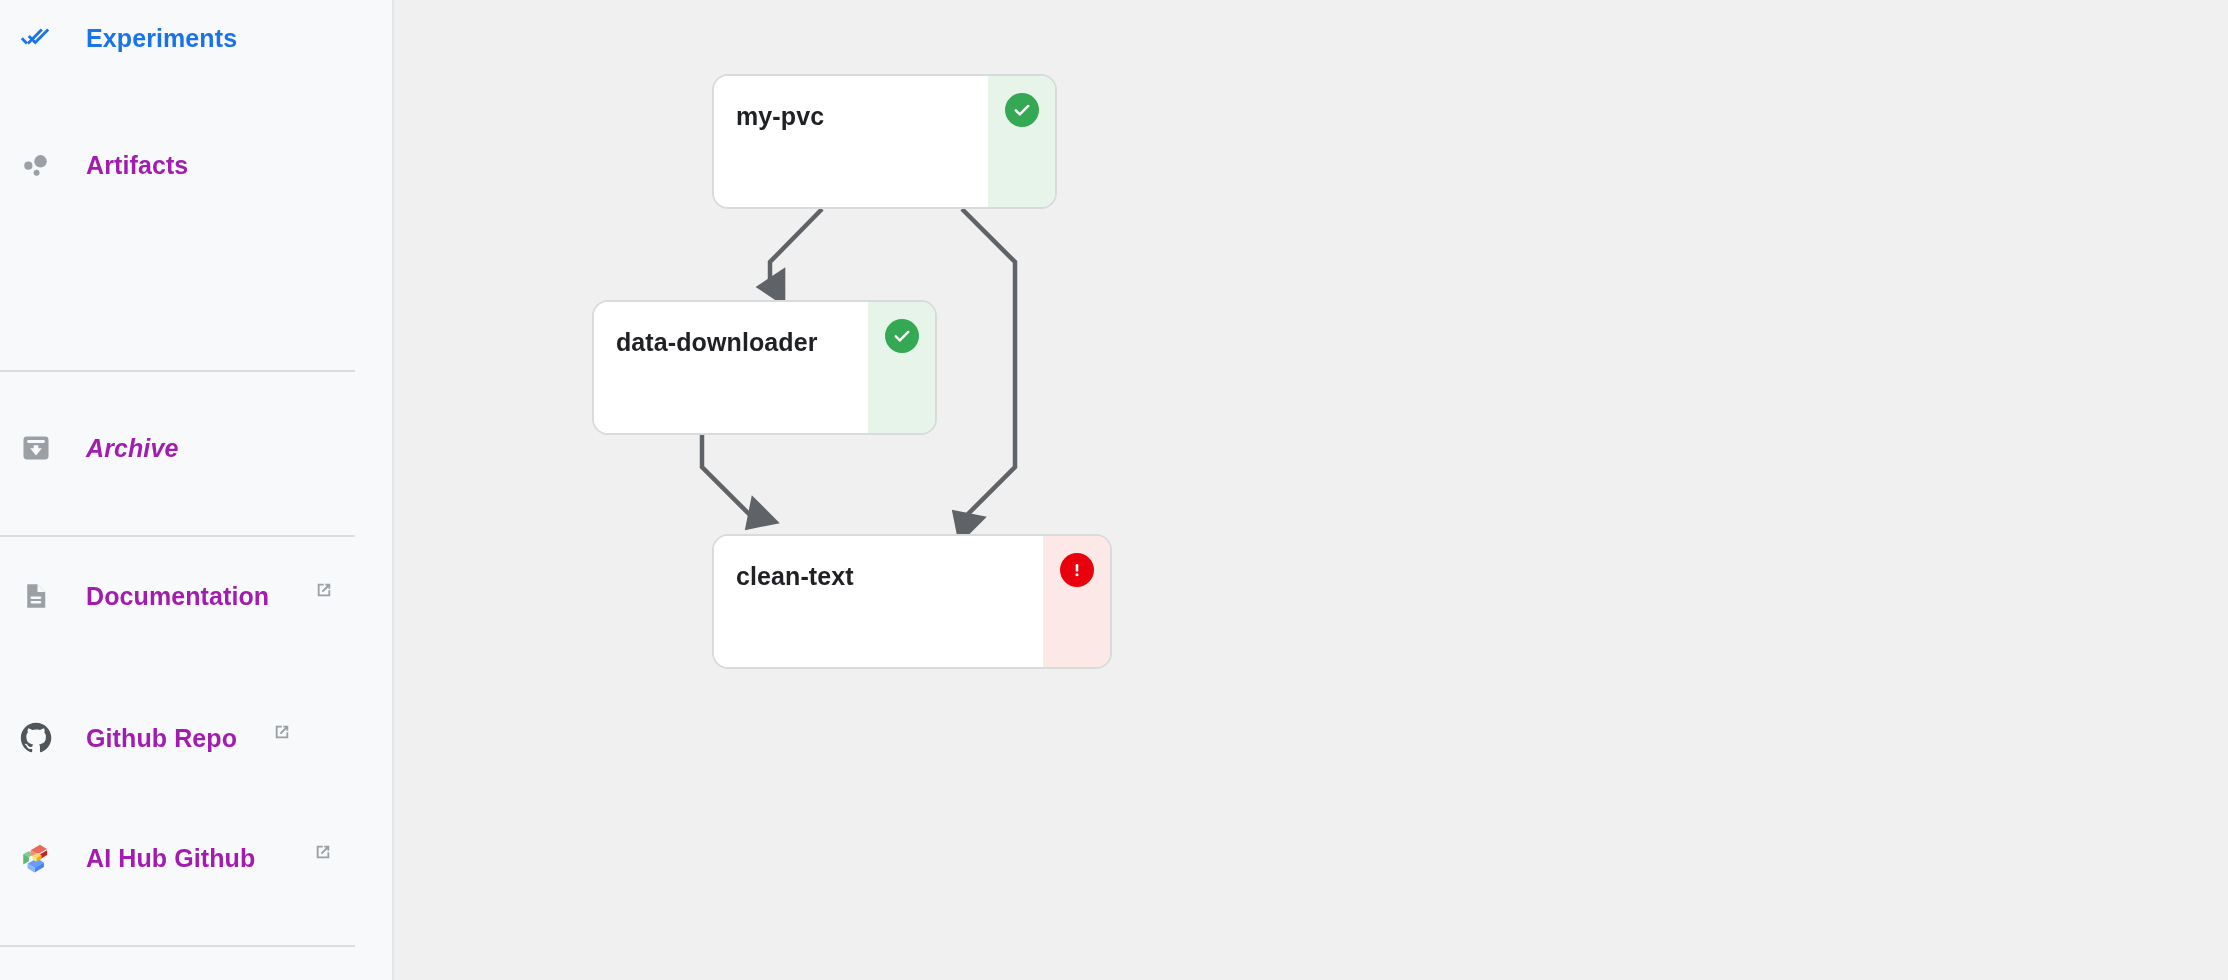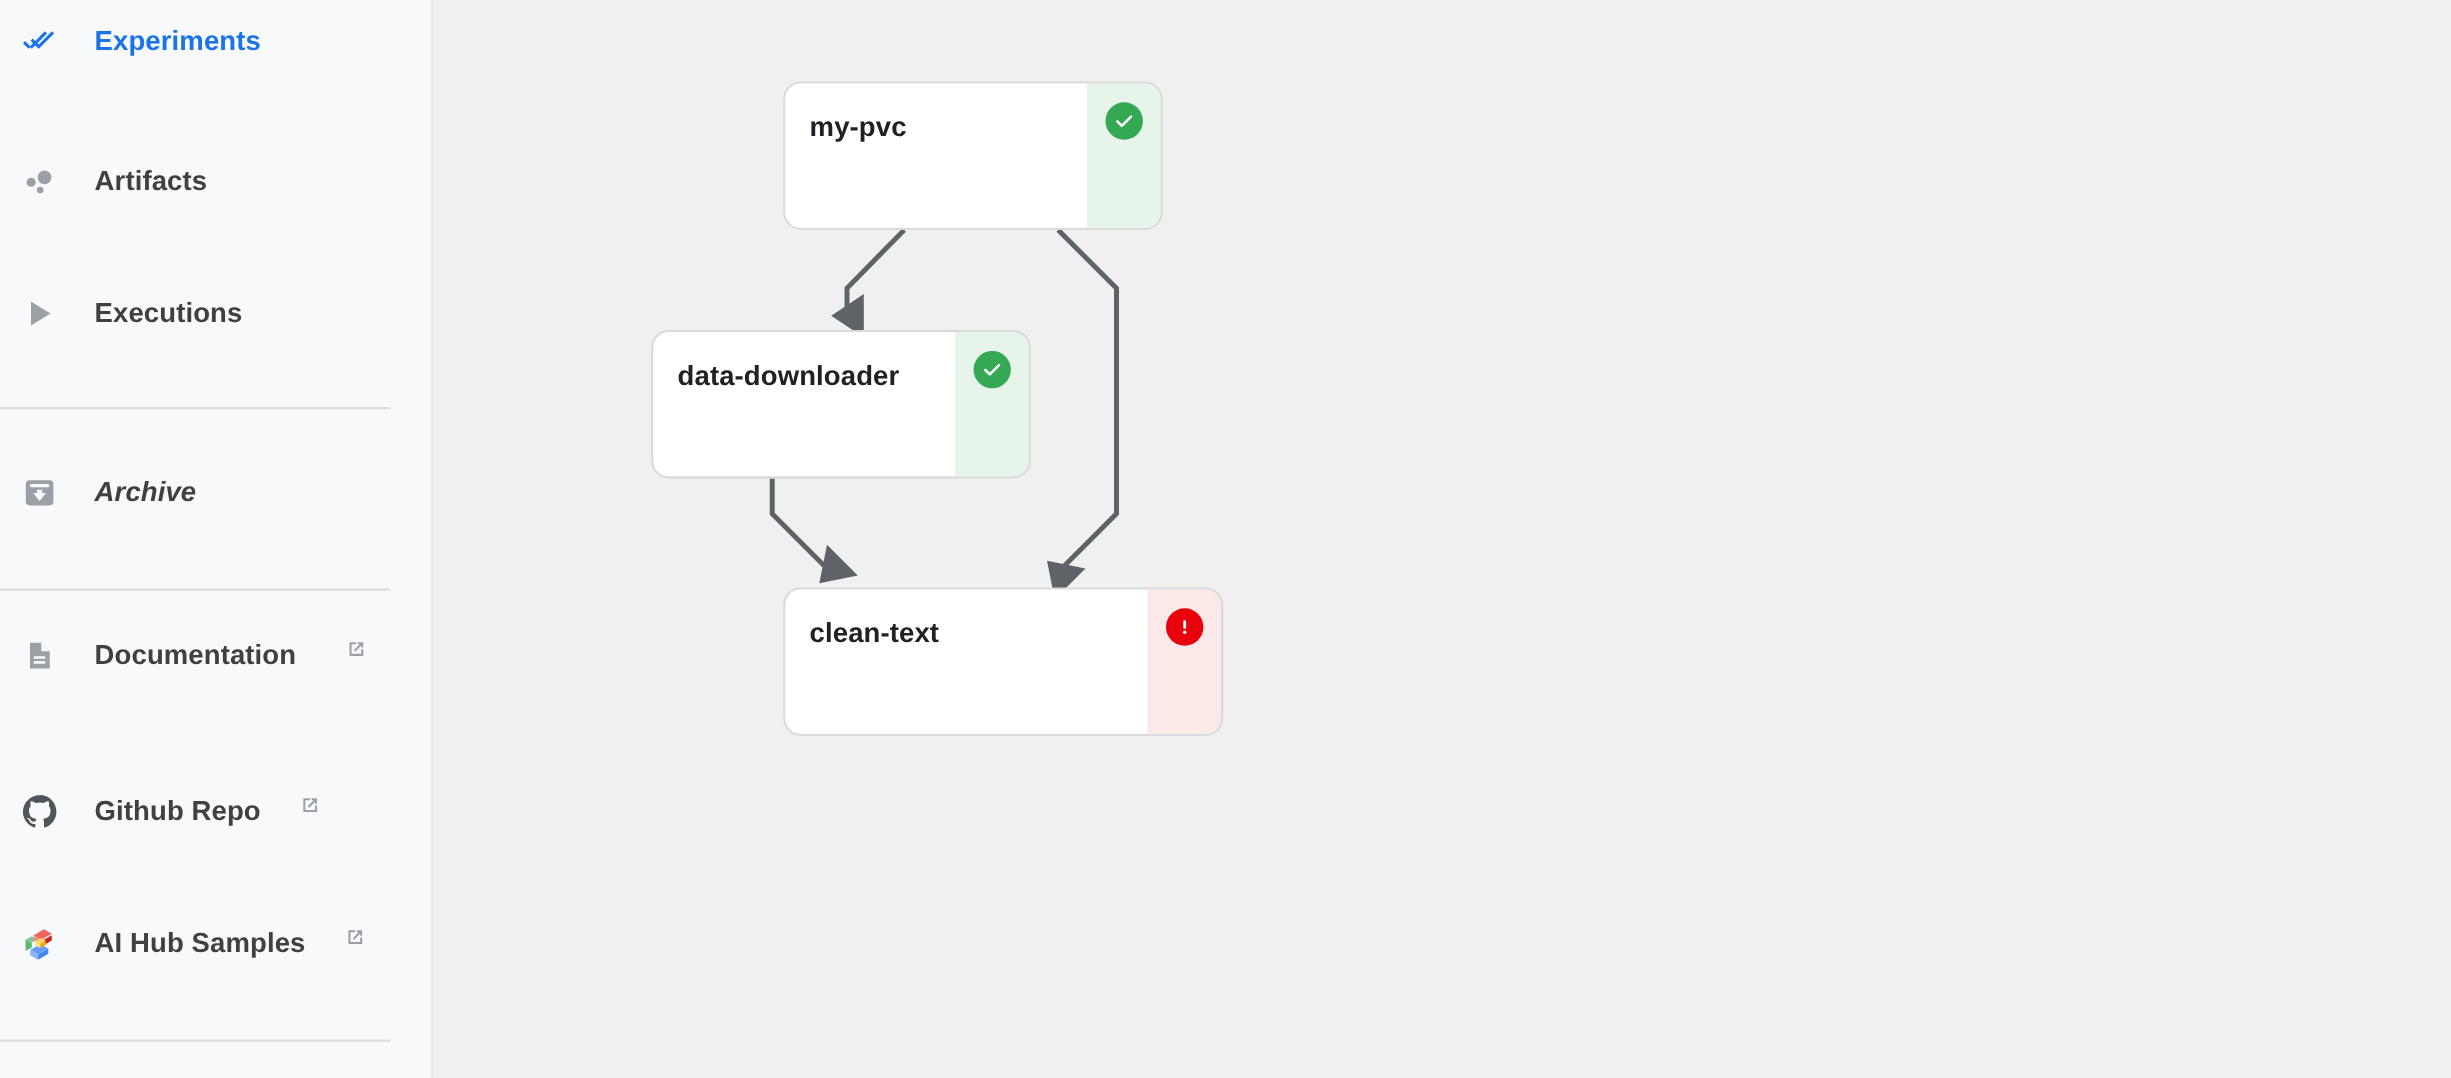--- a/index.html
+++ b/index.html
@@ -48,21 +48,21 @@
     display: flex;
     align-items: center;
     justify-content: center;
   }
   .nav-label {
     position: absolute;
     left: 86px;
     font-size: 25px;
     font-weight: bold;
     letter-spacing: 0.1px;
-    color: #404040;
+    color: #a21caf;
     white-space: nowrap;
   }
   .nav-item.active .nav-label {
     color: #1a73e8;
   }
   .ext-icon {
     position: absolute;
     top: 50%;
     margin-top: -16px;
     width: 20px;
@@ -162,28 +162,20 @@
       <span class="nav-icon">
         <svg width="34" height="34" viewBox="0 0 24 24">
           <circle cx="15.2" cy="9.4" r="4.4" fill="#9aa0a6"></circle>
           <circle cx="6.6" cy="12.5" r="2.9" fill="#9aa0a6"></circle>
           <circle cx="12.4" cy="17.4" r="2.1" fill="#9aa0a6"></circle>
         </svg>
       </span>
       <span class="nav-label" style="top: 50%; transform: translateY(-50%);">Artifacts</span>
     </div>
 
-    <div class="nav-item" style="top:257px;">
-      <span class="nav-icon">
-        <svg width="34" height="34" viewBox="0 0 24 24">
-          <path d="M6.5 4.3 L19 12 L6.5 19.7 Z" fill="#9aa0a6"></path>
-        </svg>
-      </span>
-      <span class="nav-label" style="top: 50%; transform: translateY(-50%);">Executions</span>
-    </div>
 
     <div class="divider" style="top:370px;"></div>
 
     <div class="nav-item" style="top:420px;">
       <span class="nav-icon">
         <svg width="32" height="32" viewBox="0 0 24 24">
           <rect x="2.6" y="3.4" width="18.8" height="17.2" rx="2.6" fill="#9aa0a6"></rect>
           <rect x="5.3" y="6.0" width="13.4" height="2.2" rx="1.1" fill="#f8f9fa"></rect>
           <path d="M12 17.6 L7.6 12.2 H10.2 V9.9 H13.8 V12.2 H16.4 Z" fill="#f8f9fa"></path>
         </svg>
@@ -235,21 +227,21 @@
           <path d="M14.8 9.4 l5.0 -2.9 v3.4 l-5.0 2.9 Z" fill="#c5221f"></path>
           <path d="M8.2 6.5 v3.3 l6.6 3.8 V10.3 Z" fill="#f28b82"></path>
           <path d="M6.0 16.0 l6.6 -3.8 5.0 2.9 -6.6 3.8 Z" fill="#669df6"></path>
           <path d="M11.0 18.9 l6.6 -3.8 v3.3 l-6.6 3.8 Z" fill="#4285f4"></path>
           <path d="M6.0 16.0 v3.3 l5.0 2.9 v-3.3 Z" fill="#8ab4f8"></path>
           <path d="M9.4 10.4 l3.6 -2.1 3.0 1.7 -3.6 2.1 Z" fill="#fdd663"></path>
           <path d="M12.4 12.1 l3.6 -2.1 v2.6 l-3.6 2.1 Z" fill="#f9ab00"></path>
           <path d="M9.4 10.4 v2.6 l3.0 1.7 v-2.6 Z" fill="#fde293"></path>
         </svg>
       </span>
-      <span class="nav-label" style="top: 50%; transform: translateY(-50%);">AI Hub Samples</span>
+      <span class="nav-label" style="top: 50%; transform: translateY(-50%);">AI Hub Github</span>
       <span class="ext-icon" style="left:313px;">
         <svg width="20" height="20" viewBox="0 0 24 24">
           <path d="M4.5 4.5 h7.2 v2.2 H6.7 v10.6 h10.6 v-5 h2.2 v7.2 H4.5 Z" fill="#9aa0a6"></path>
           <path d="M13.6 4.5 h5.9 v5.9 h-2.2 V8.3 l-6.4 6.4 -1.6 -1.6 6.4 -6.4 h-2.1 Z" fill="#9aa0a6"></path>
         </svg>
       </span>
     </div>
 
     <div class="divider" style="top:945px;"></div>
   </nav>

